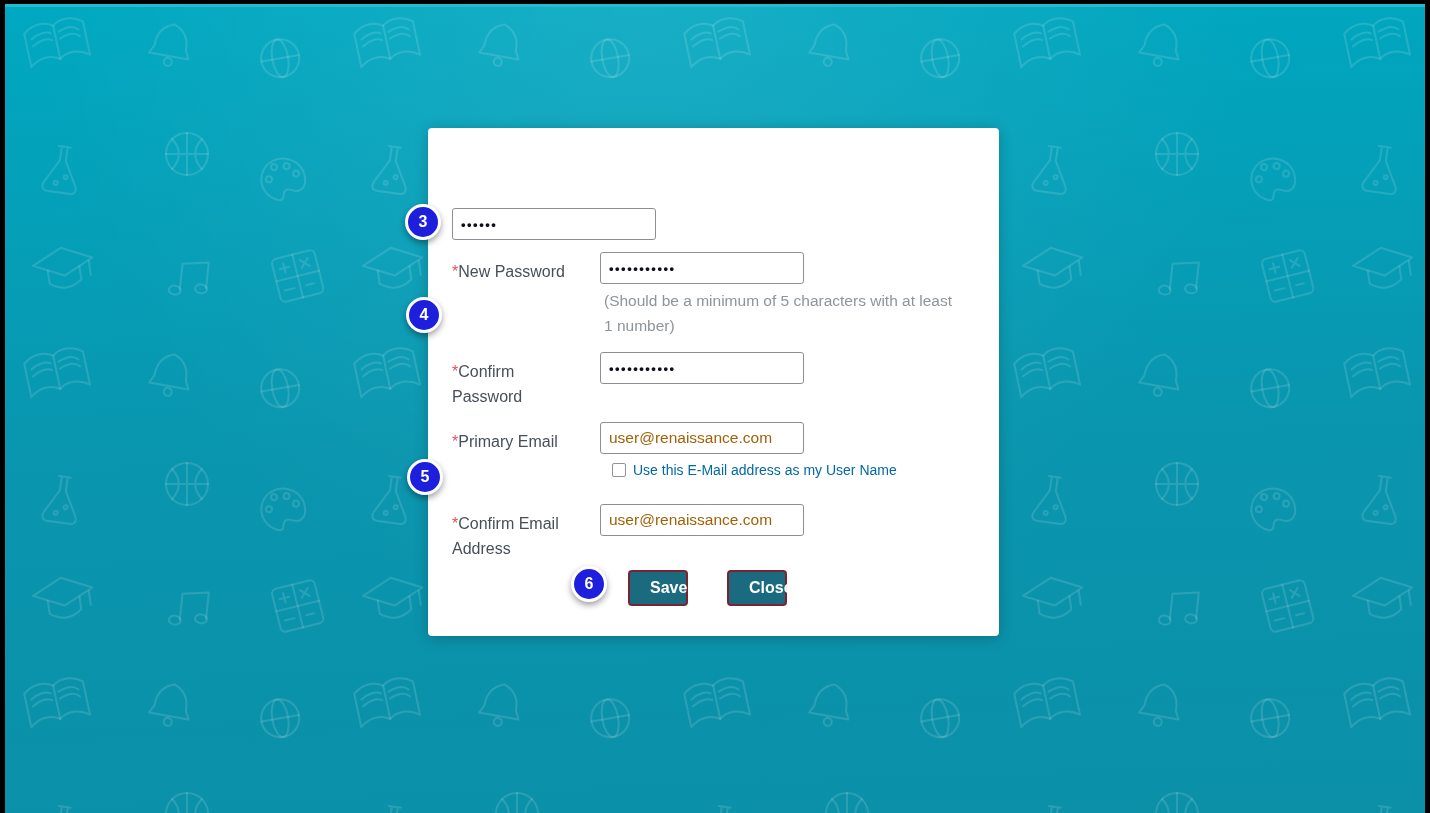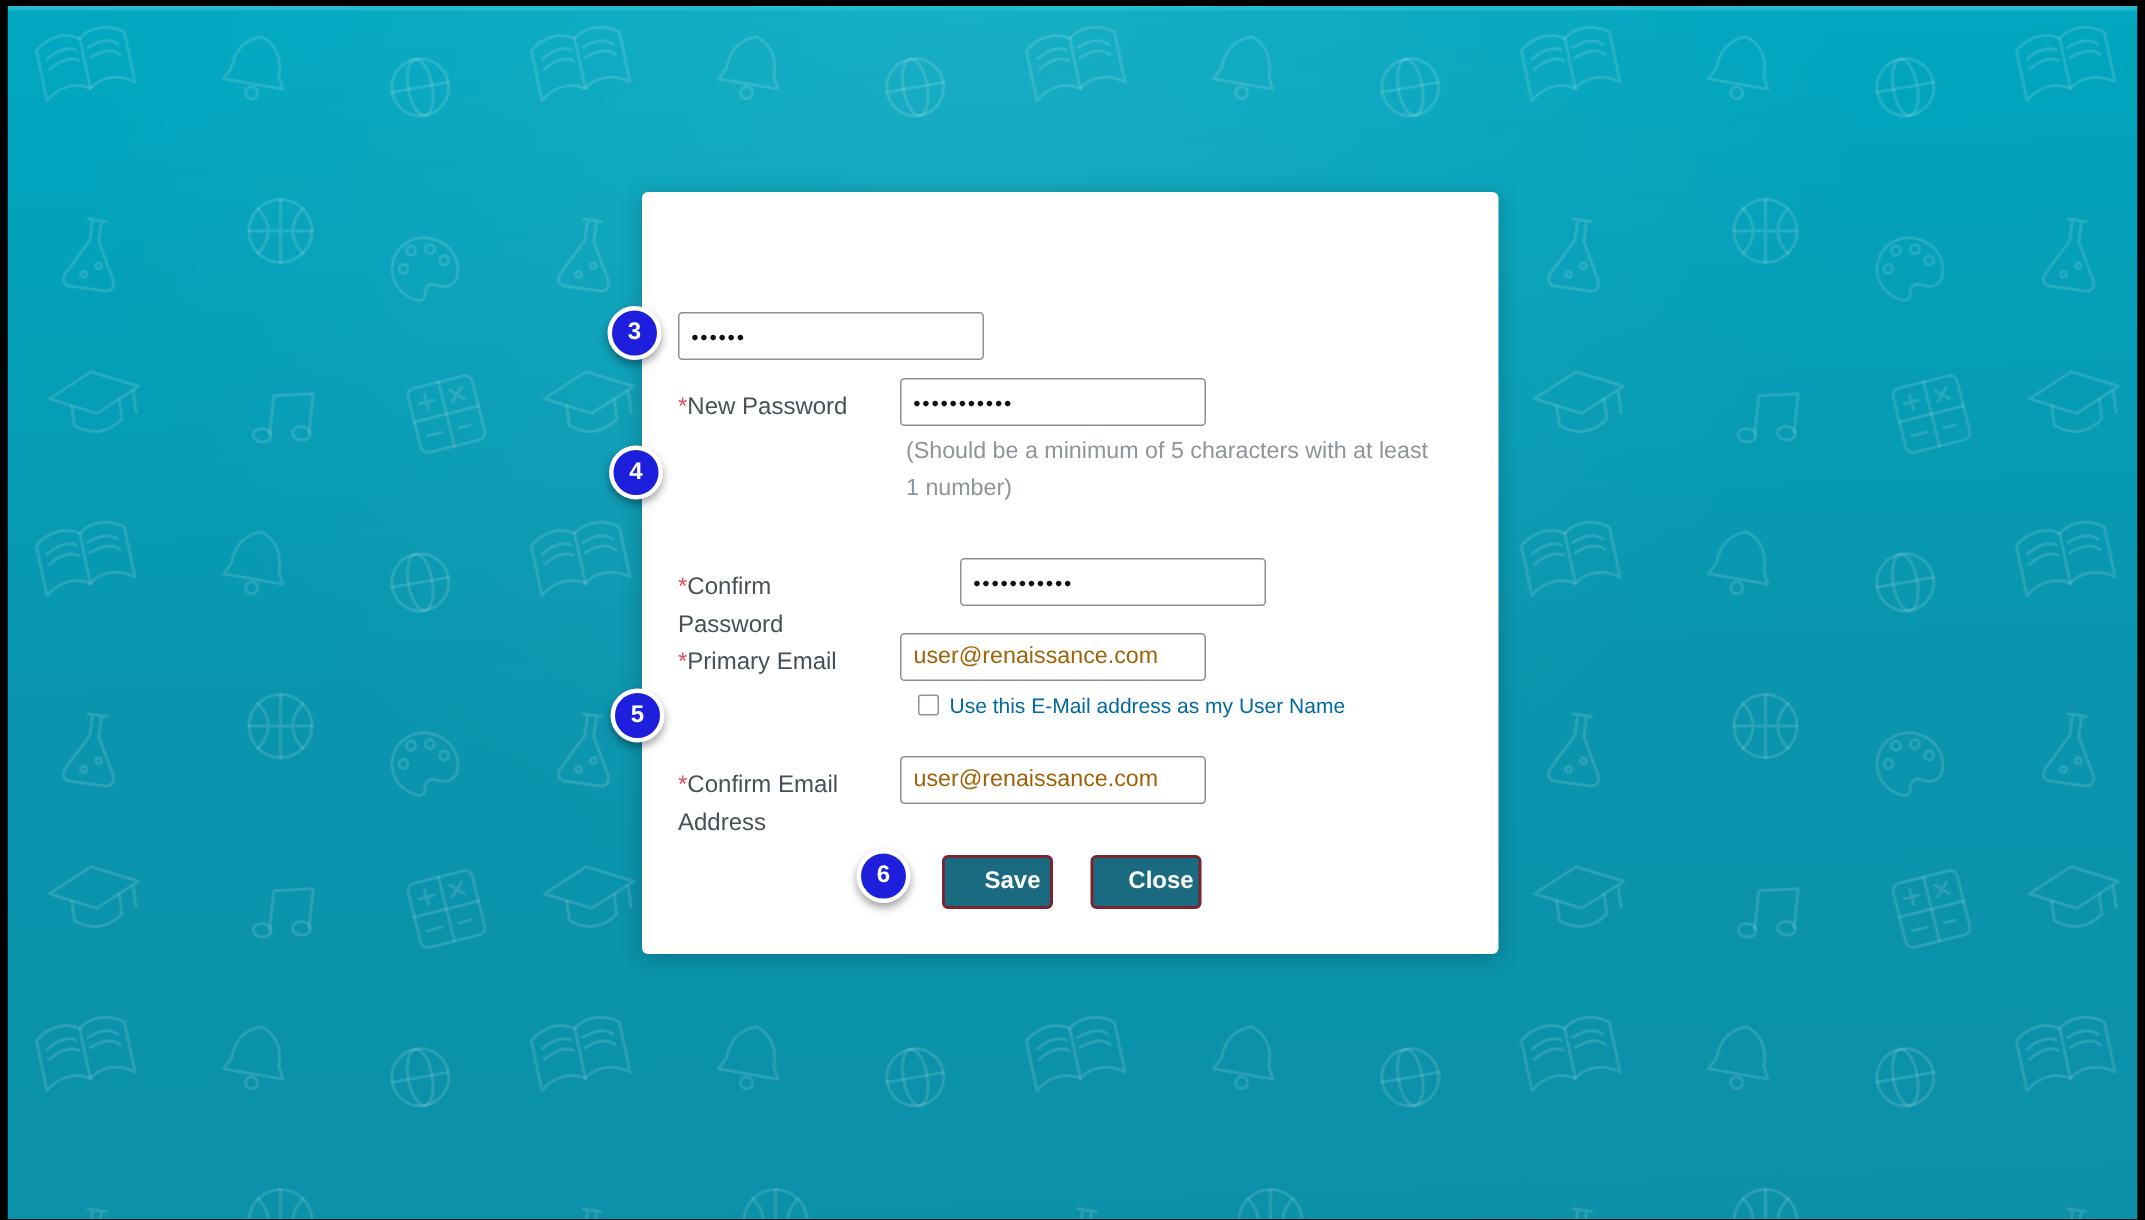--- a/index.html
+++ b/index.html
@@ -35,29 +35,29 @@
   .req { color:#e44f5e; }
   .text-input { width:204px; height:32px; border:1px solid #8b9094; border-radius:3px;
                 background:#fff; padding:0 8px; font-family:"Liberation Sans",sans-serif;
                 font-size:15.5px; color:#a16207; outline:none; }
   .pw { font-weight:700; font-size:13px; letter-spacing:1.5px; color:#0f0f1a; }
 
   .row-old      { top:80px; }
   .row-new      { top:124px; }
   .hint { position:absolute; left:176px; top:160px; width:352px; font-size:15.5px;
           line-height:25px; color:#8d949b; }
-  .row-confpw   { top:244px;gap:40px; }
+  .row-confpw   { top:224px; }
   .row-email    { top:294px; }
   .checkbox-row { position:absolute; left:184px; top:334px; display:flex; align-items:center; }
   .checkbox { appearance:none; -webkit-appearance:none; width:14px; height:14px; border:1px solid #8d949b;
               border-radius:2px; background:#fff; margin:0 7px 0 0; cursor:pointer; flex:0 0 auto; }
   .checkbox-label { font-size:14px; color:#0369a1; }
   .row-confemail{ top:376px; }
 
-  .btn { position:absolute; top:442px; width:74px; height:36px; background:#1a6b80;
+  .btn { position:absolute; top:442px; width:60px; height:36px; background:#1a6b80;
          border:2px solid #7b2331; border-radius:4px; color:#fff; font-family:"Liberation Sans",sans-serif;
          font-size:16px; font-weight:700; cursor:pointer;padding-left:20px; }
   .btn-save  { left:200px; }
   .btn-close { left:299px; }
 
   
   .callout { position:absolute; z-index:4; width:36px; height:36px; border-radius:50%;
              background:#1e1edd; border:3px solid #fff; box-shadow:0 3px 6px rgba(0,0,0,.38);
              display:flex; align-items:center; justify-content:center;
              color:#fff; font-size:16px; font-weight:700; }

